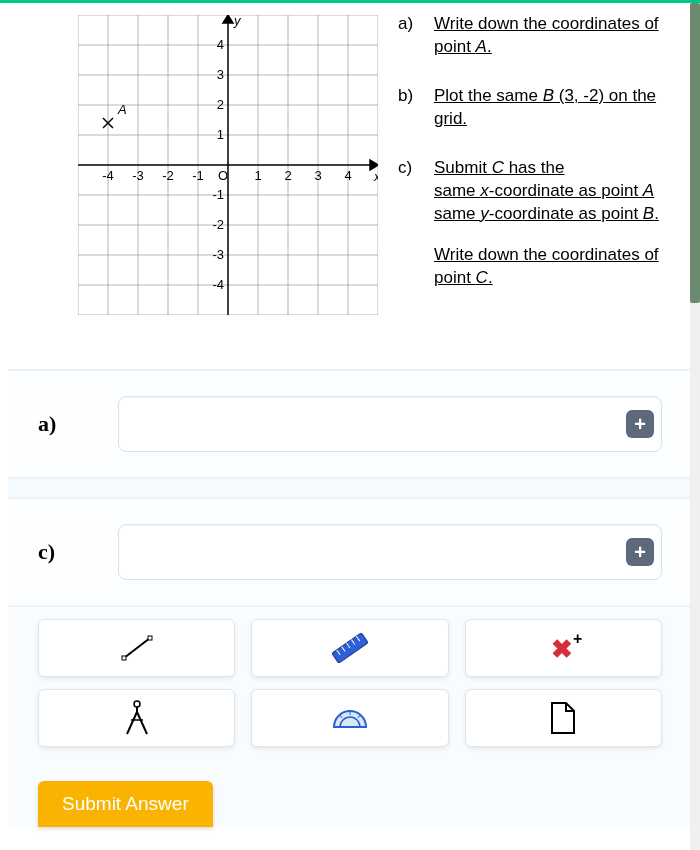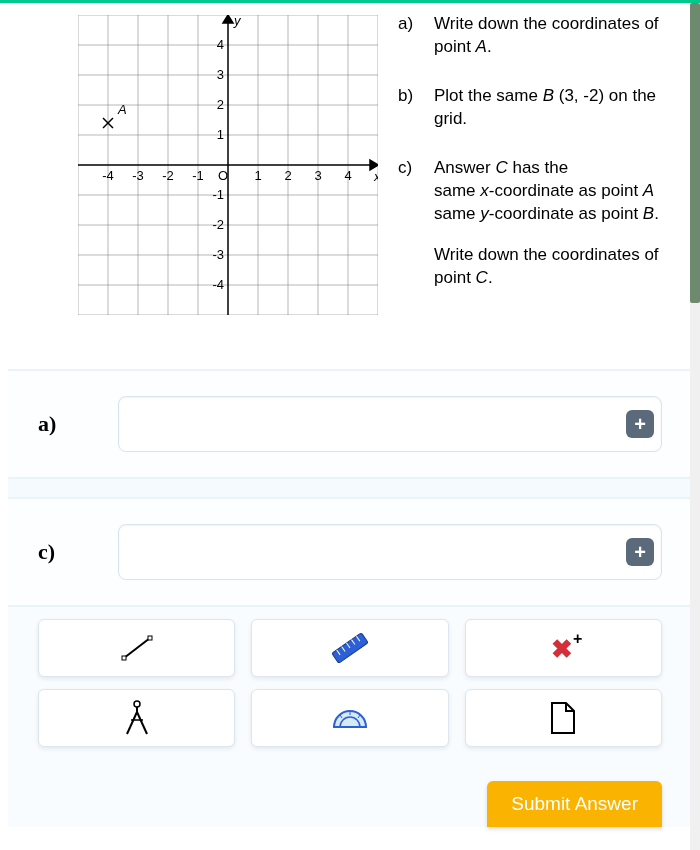--- a/index.html
+++ b/index.html
@@ -35,20 +35,21 @@
     display: flex;
     gap: 14px;
     margin-bottom: 26px;
   }
   .q-label {
     min-width: 22px;
     font-family: Arial;
   }
   .q-text {
     flex: 1;
+    text-decoration: underline;
   }
   .italic { font-style: italic; }
   .answer-section {
     margin-top: 50px;
     border-top: 2px solid #e8f4f8;
     background: #f8fcfe;
   }
   .answer-row {
     display: flex;
     align-items: center;
@@ -115,21 +116,20 @@
     border-radius: 6px;
     box-shadow: 0 2px 4px rgba(0,0,0,0.08);
     display: flex;
     align-items: center;
     justify-content: center;
     cursor: pointer;
   }
   .tool-btn svg { display: block; }
   .submit-row {
     display: flex;
-    justify-content: flex-end;
     padding: 14px 30px 0 30px;
     background: #f8fcfe;
   }
   .submit-btn {
     background: #f9b300;
     color: #fff;
     font-size: 19px;
     padding: 12px 24px;
     border-radius: 6px 6px 0 0;
     cursor: pointer;
@@ -239,21 +239,21 @@
       </div>
       <div class="q-item">
         <div class="q-label">b)</div>
         <div class="q-text">
           <span>Plot the same </span><span class="italic">B</span><span> (3, -2) on the grid.</span>
         </div>
       </div>
       <div class="q-item" style="margin-bottom:0">
         <div class="q-label">c)</div>
         <div class="q-text">
-          <span>Answer </span><span class="italic">C</span><span> has the</span><br>
+          <span>Submit </span><span class="italic">C</span><span> has the</span><br>
           <span>same </span><span class="italic">x</span><span>-coordinate as point </span><span class="italic">A</span><br>
           <span>same </span><span class="italic">y</span><span>-coordinate as point </span><span class="italic">B</span><span>.</span>
           <div style="height:18px"></div>
           <span>Write down the coordinates of point </span><span class="italic">C</span><span>.</span>
         </div>
       </div>
     </div>
   </div>
 
   <div class="answer-section">

